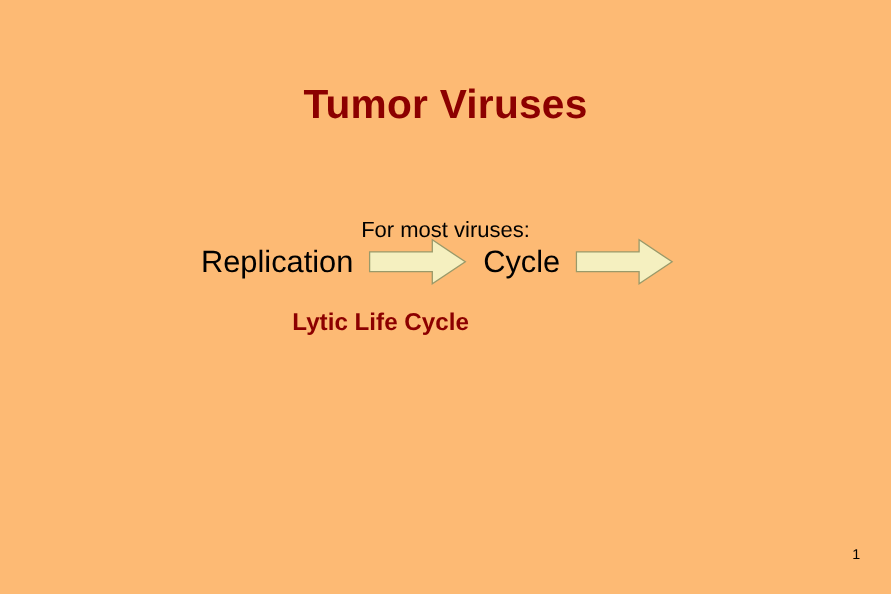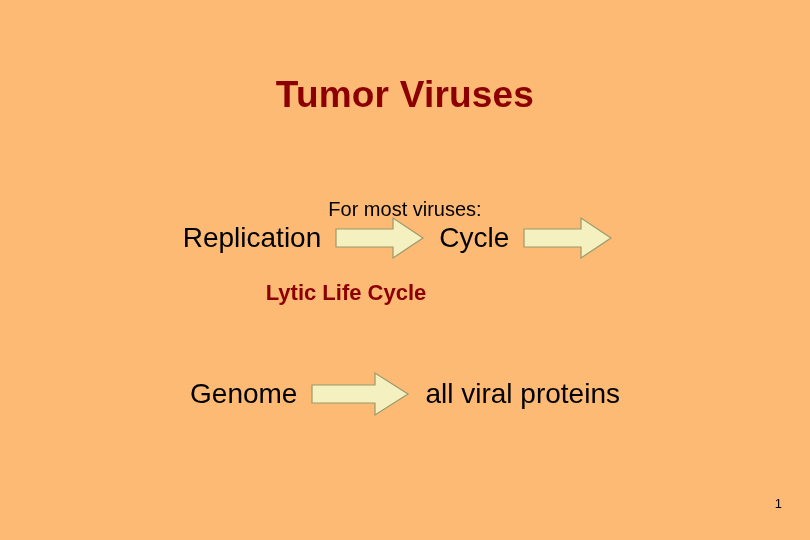--- a/index.html
+++ b/index.html
@@ -105,25 +105,16 @@
     <span class="lbl">Cycle</span>
     <span class="arrow">
       <svg width="90" height="44" viewBox="0 0 90 44" xmlns="http://www.w3.org/2000/svg">
         <polygon points="1,13 58,13 58,2 88,22 58,42 58,31 1,31" fill="#f5f0c0" stroke="#9a9a6a" stroke-width="1.2"></polygon>
       </svg>
     </span>
   </div>
 
   <div class="cycle-label">Lytic Life Cycle</div>
 
-  <div class="row2">
-    <span class="lbl">Genome</span>
-    <span class="arrow">
-      <svg width="100" height="46" viewBox="0 0 100 46" xmlns="http://www.w3.org/2000/svg">
-        <polygon points="1,14 64,14 64,2 97,23 64,44 64,32 1,32" fill="#f5f0c0" stroke="#9a9a6a" stroke-width="1.2"></polygon>
-      </svg>
-    </span>
-    <span class="lbl">all viral proteins</span>
-  </div>
 
   <div class="page-num">1</div>
 
 </div>
 
 </body></html>

